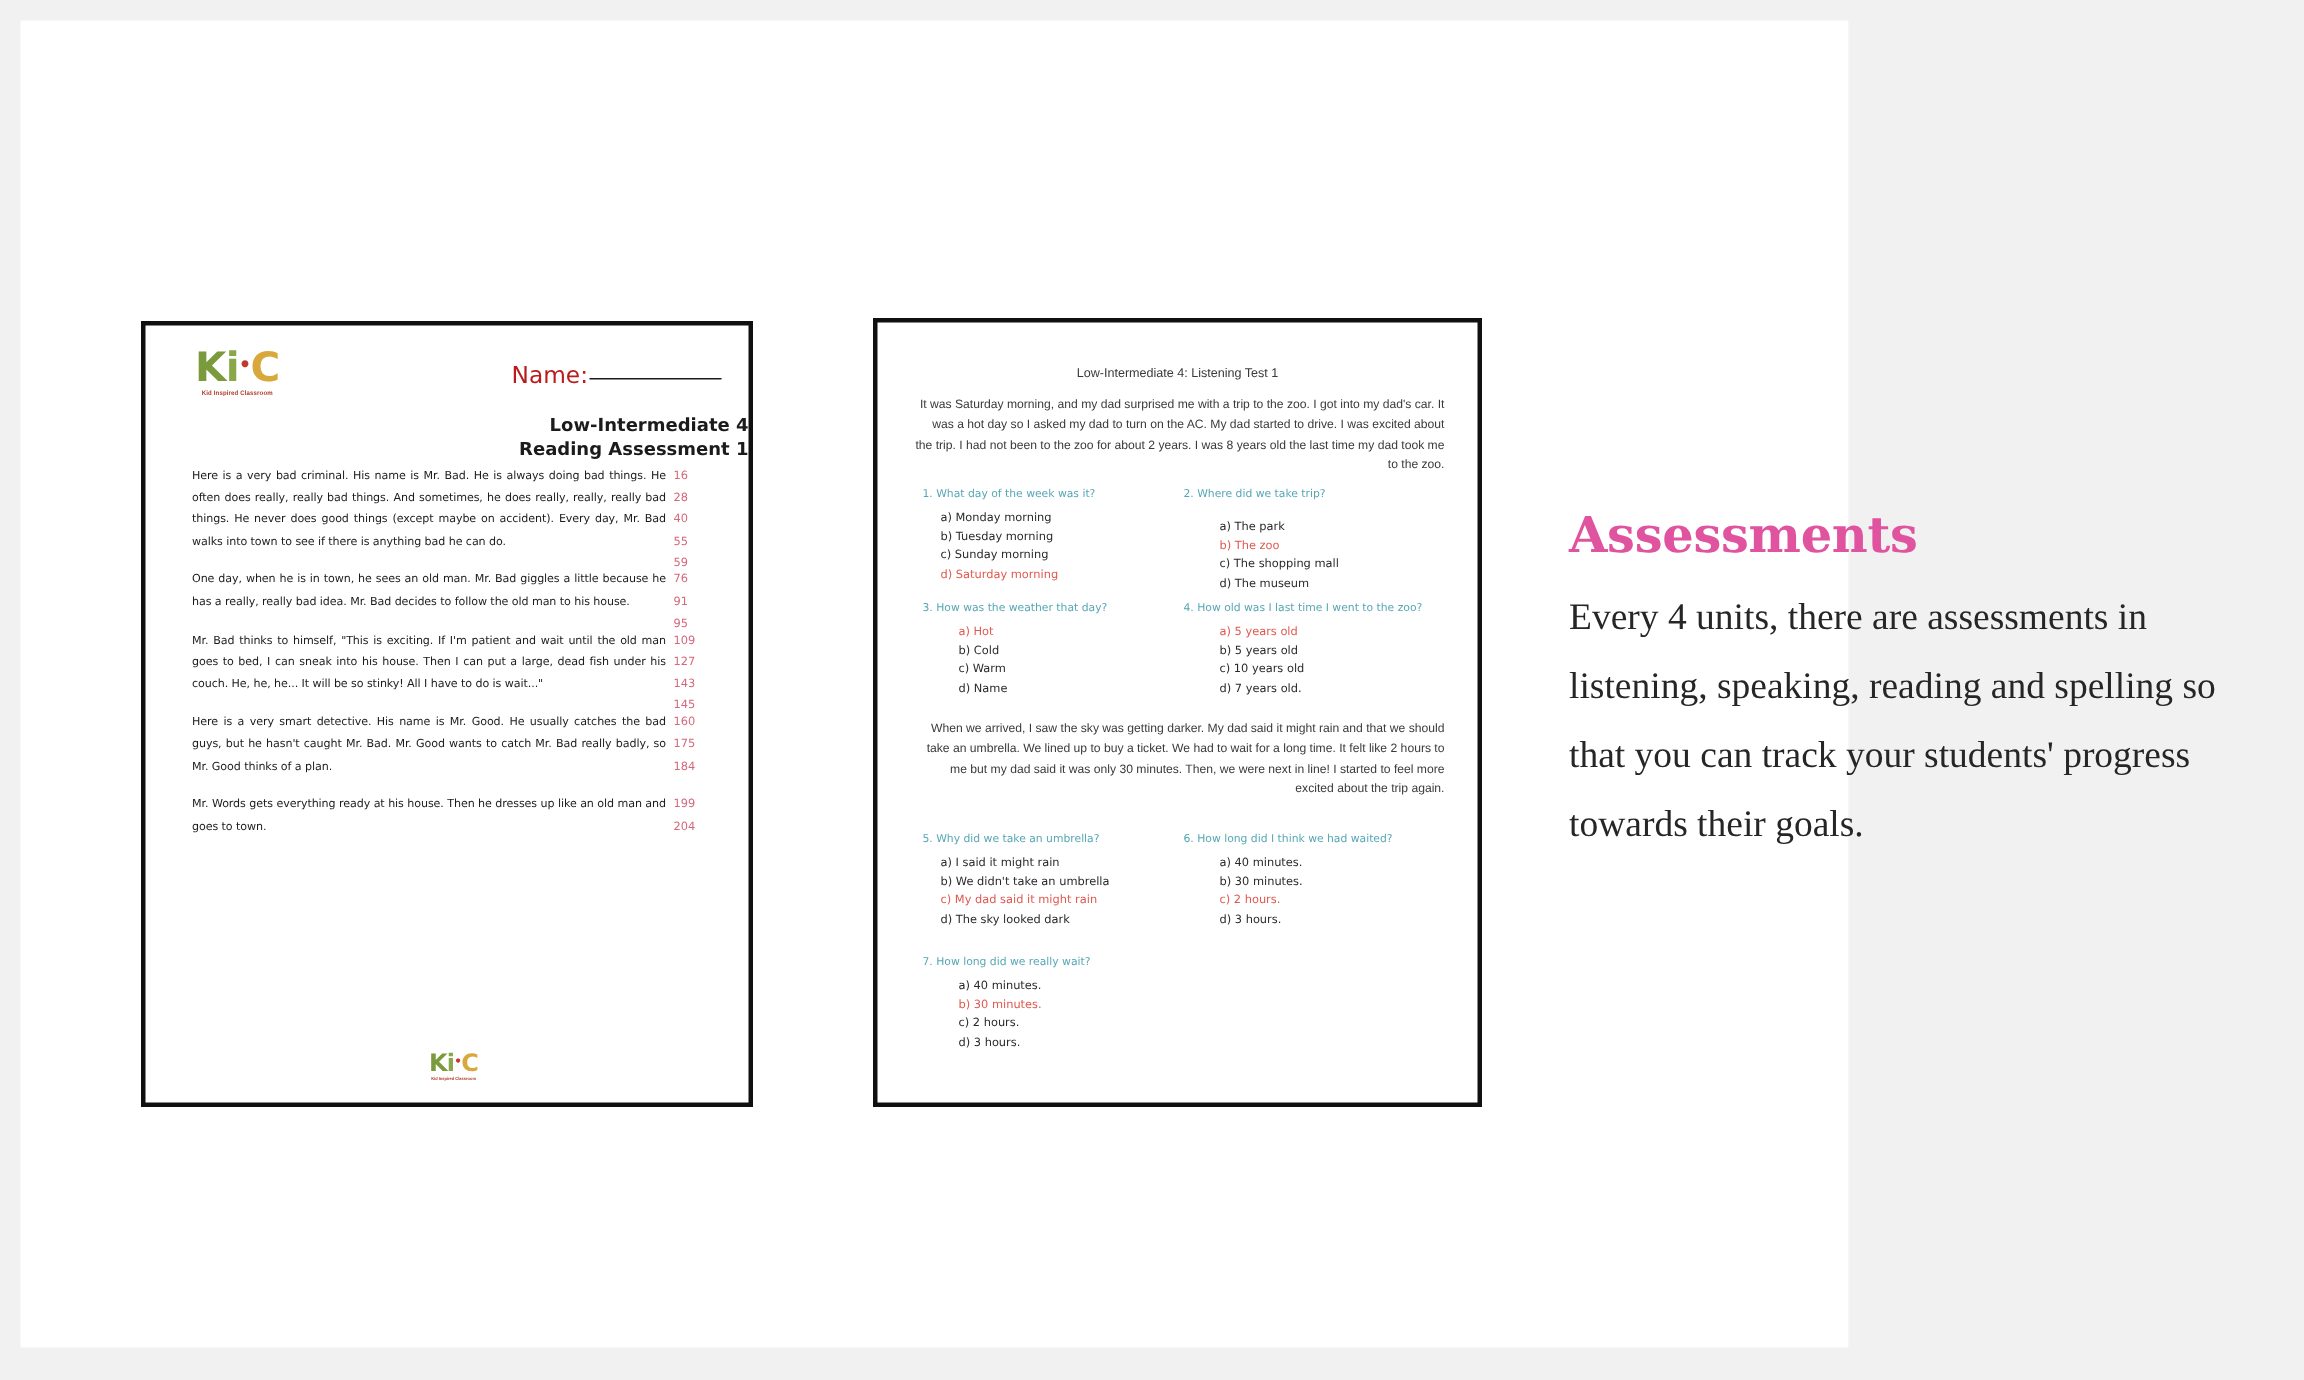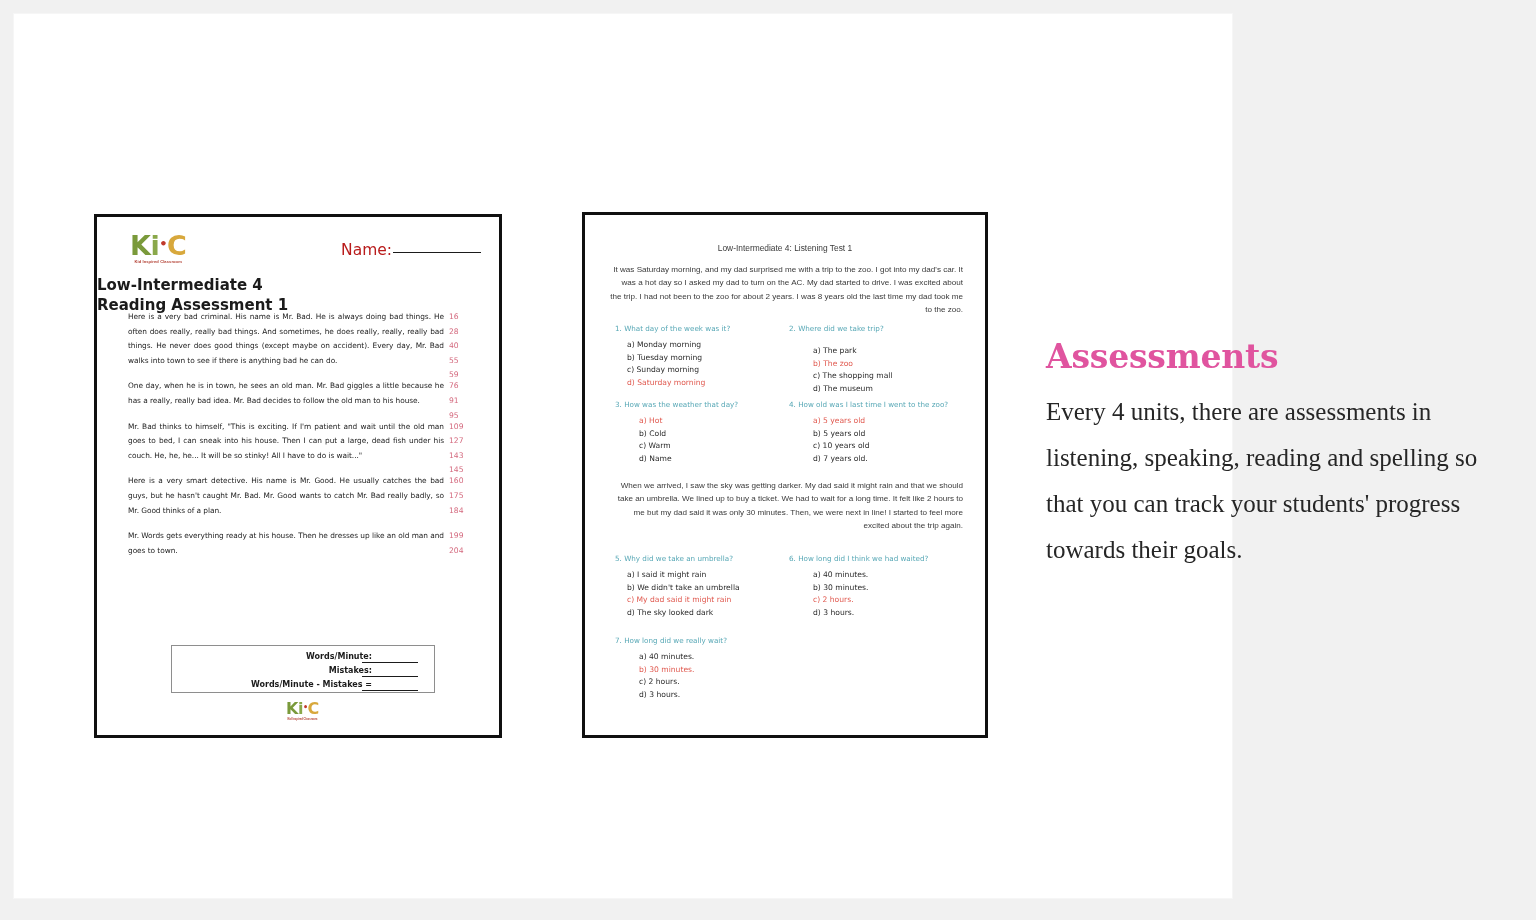--- a/index.html
+++ b/index.html
@@ -112,24 +112,24 @@
     vertical-align: 2px;
     margin-left: 1px;
   }
 
   
   .doc-title {
     position: absolute;
     left: 0;
     right: 0;
     top: 58px;
-    text-align: left;
+    text-align: right;
     font-family: "DejaVu Sans", sans-serif;
     font-weight: bold;
-    font-size: 15px;
+    font-size: 12px;
     color: #1b1b1b;
     line-height: 1.35;
   }
 
   
   .passage {
     position: absolute;
     left: 31px;
     top: 93px;
     width: 345px;
@@ -338,25 +338,20 @@
           </div>
           <div class="para">
             <div class="para-body">Mr. Words gets everything ready at his house. Then he dresses up like an old man and goes to town.</div>
             <div class="para-counts">
               <div>199</div>
               <div>204</div>
             </div>
           </div>
         </div>
 
-      <div class="score-box" id="score-box">
-          <div class="score-line"><span>Words/Minute:</span><span class="score-blank"></span></div>
-          <div class="score-line"><span>Mistakes:</span><span class="score-blank"></span></div>
-          <div class="score-line"><span>Words/Minute -  Mistakes =</span><span class="score-blank"></span></div>
-        </div>
 
       <div class="logo-bottom kic-logo">
         <div class="kic-mark"><span class="kic-k">K</span><span class="kic-i">i</span><span class="kic-i-dot">•</span><span class="kic-c">C</span></div>
         <div class="kic-tag">Kid Inspired Classroom</div>
       </div>
 
     </div>
 
     <div class="doc" id="doc-listening">
 

